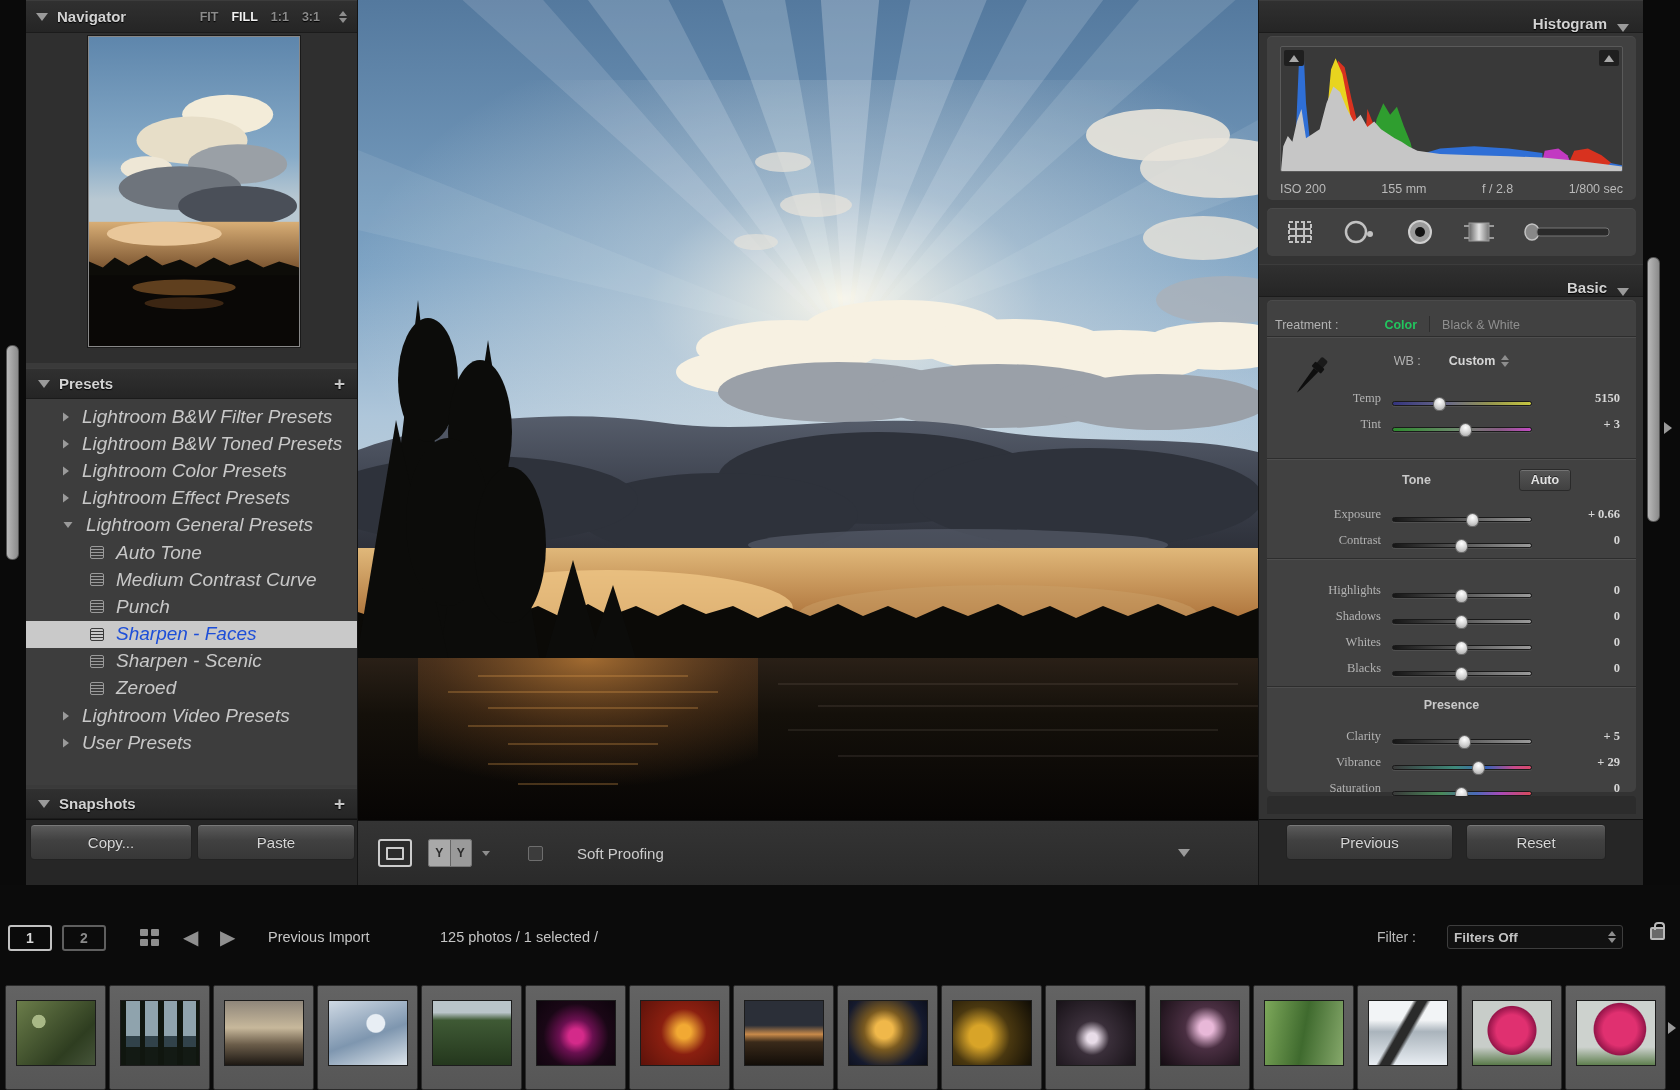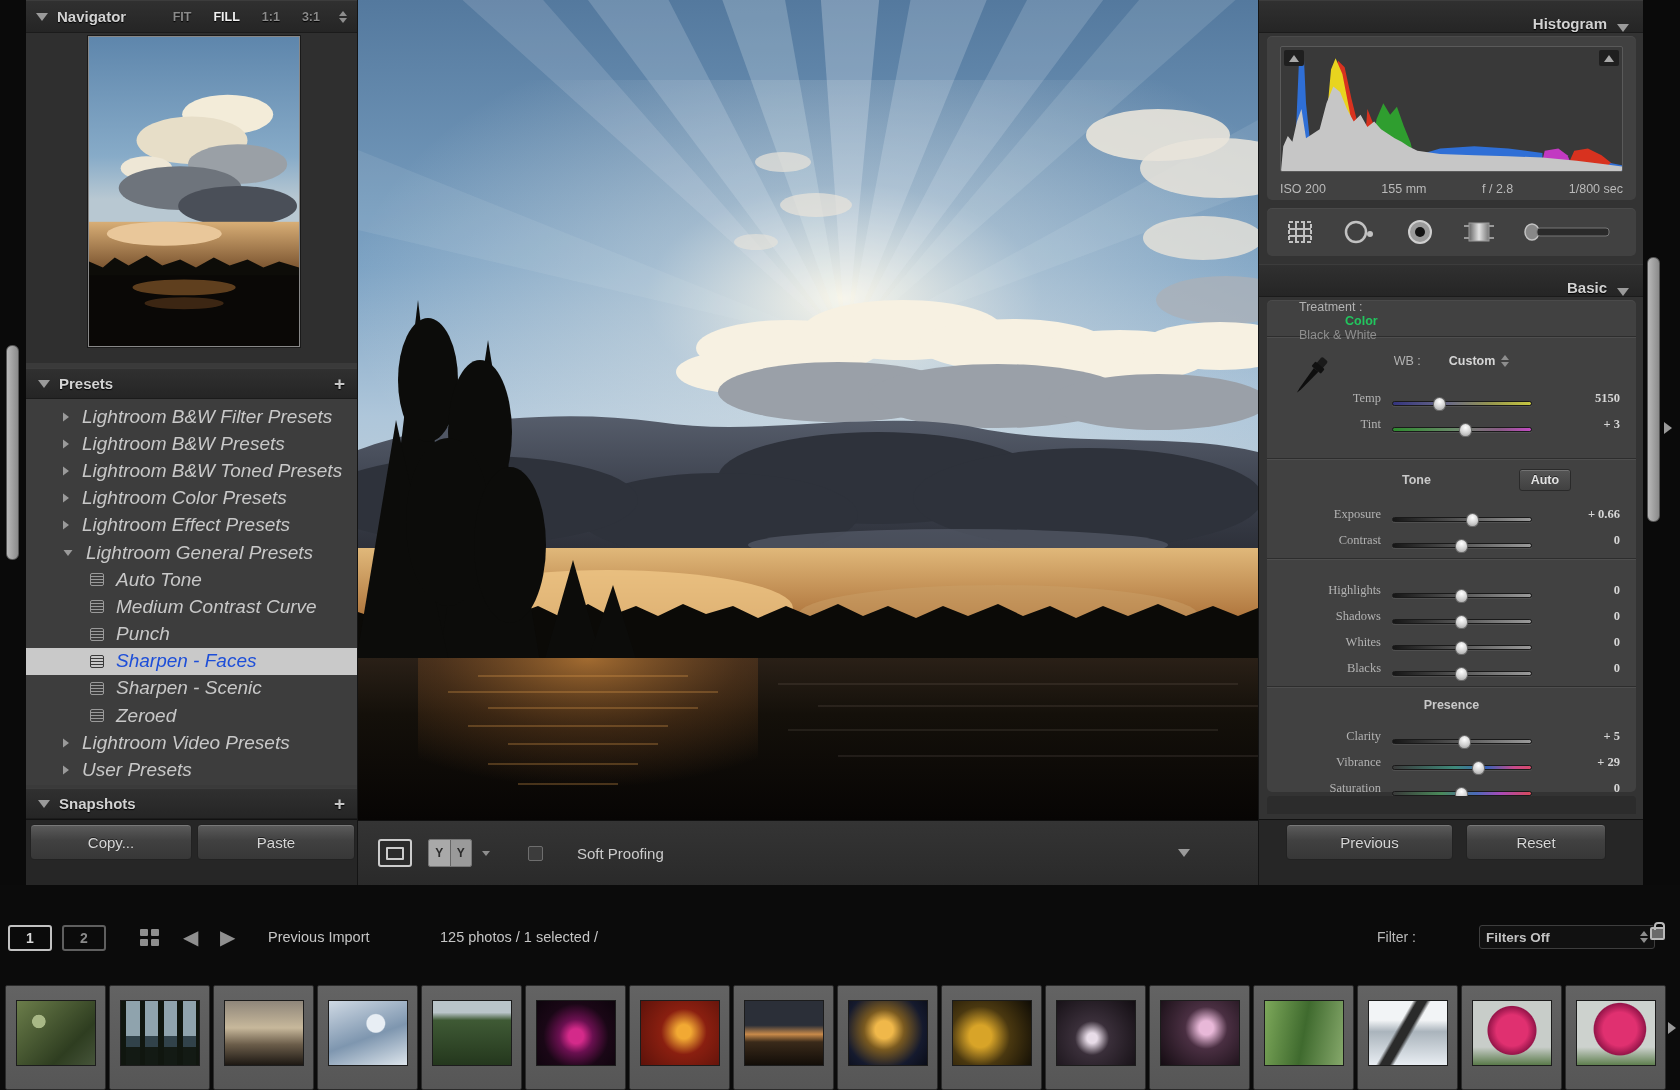--- a/index.html
+++ b/index.html
@@ -17,21 +17,21 @@
   .panel-hdr { display:flex; align-items:center; background:linear-gradient(#303030,#252525); border-top:1px solid #3c3c3c; border-bottom:1px solid #1b1b1b; color:#d2d2d2; font-size:15px; font-weight:bold; text-shadow:0 1px 1px #000; }
   .btn { display:flex; align-items:center; justify-content:center; background:linear-gradient(#5c5c5c,#414141 45%,#373737); border:1px solid #222; border-radius:4px; box-shadow:inset 0 1px 0 rgba(255,255,255,.18); color:#d6d6d6; font-size:15px; text-shadow:0 -1px 0 rgba(0,0,0,.5); cursor:default; }
 
   
   .edge { background:#0a0a0a; }
   .scroll-thumb { background:linear-gradient(90deg,#b8b8b8,#8b8b8b); border-radius:6px; border:1px solid #555; }
 
   
   #left-panel { left:26px; top:0; width:332px; height:885px; background:#3a3a3a; border-right:1px solid #141414; }
   #nav-hdr { left:0; top:0; width:100%; height:33px; padding:0 10px; gap:9px; }
-  #nav-modes { margin-left:auto; display:flex; gap:22px; align-items:center; font-size:12.5px; font-weight:bold; }
+  #nav-modes { margin-left:auto; display:flex; gap:13px; align-items:center; font-size:12.5px; font-weight:bold; }
   .mode { color:#8b8b8b; }
   .mode.active { color:#f2f2f2; }
   .stepper { display:inline-flex; flex-direction:column; gap:2px; }
   .stepper i { width:0; height:0; border-left:4px solid transparent; border-right:4px solid transparent; display:block; }
   .stepper i.up { border-bottom:5px solid #8e8e8e; }
   .stepper i.dn { border-top:5px solid #8e8e8e; }
   #nav-preview-area { left:0; top:33px; width:100%; height:330px; background:#2f2f2f; }
   #nav-thumb { left:62px; top:3px; width:212px; height:311px; border:1px solid #888; box-shadow:0 0 0 1px #1a1a1a; }
   #presets-hdr { left:0; top:368px; width:100%; height:31px; padding:0 12px; gap:9px; }
   .plus-btn { margin-left:auto; color:#c6c6c6; font-size:19px; font-weight:bold; line-height:1; }
@@ -66,21 +66,21 @@
   .module { position:absolute; left:8px; width:369px; background:#414141; border-radius:5px; box-shadow:inset 0 1px 0 rgba(255,255,255,.05); }
   #histo-module { top:36px; height:164px; }
   #histo-box { position:absolute; left:13px; top:10px; width:343px; height:126px; background:#393939; border:1px solid #5a5a5a; border-radius:2px; overflow:hidden; }
   .clip-btn { position:absolute; top:3px; width:20px; height:16px; background:#1f1f1f; display:flex; align-items:center; justify-content:center; border-radius:2px; }
   .clip-btn i { width:0; height:0; border-left:5px solid transparent; border-right:5px solid transparent; border-bottom:7px solid #a8a8a8; }
   #histo-info { position:absolute; left:13px; bottom:4px; width:343px; display:flex; justify-content:space-between; color:#b9b9b9; font-size:12.5px; }
   #tools-module { top:208px; height:48px; display:flex; align-items:center; padding:0 18px; gap:27px; }
   #basic-hdr { left:0; top:264px; width:100%; height:33px; }
   #basic-module { top:300px; height:492px; font-size:12.5px; }
   .b-divider { border-top:1px solid #2d2d2d; border-bottom:1px solid #4e4e4e; margin:4px 0; }
-  #treatment-row { display:flex; align-items:flex-start; height:32px; padding:0 32px; color:#b2b2b2;flex-direction:column; }
+  #treatment-row { display:flex; align-items:flex-end; height:32px; padding:0 8px; color:#b2b2b2; }
   #treatment-color { margin-left:46px; color:#22c55e; font-weight:bold; }
   #treatment-sep { margin:0 12px; color:#2e2e2e; border-left:1px solid #2e2e2e; height:16px; }
   #treatment-bw { color:#8f8f8f; }
   #wb-block { position:relative; height:112px; }
   #eyedropper { position:absolute; left:22px; top:8px; }
   #wb-row { display:flex; align-items:center; justify-content:center; height:38px; gap:28px; color:#b2b2b2; }
   #wb-value { color:#d6d6d6; font-weight:bold; display:flex; align-items:center; gap:6px; }
   .srow { display:flex; align-items:flex-end; height:26px;font-family:Liberation Serif, serif; }
   .slabel { width:125px; text-align:right; padding-right:11px; color:#b2b2b2; white-space:nowrap; }
   .strack { position:relative; width:140px; height:5px; border-radius:3px; border:1px solid #1a1a1a; box-shadow:0 1px 0 rgba(255,255,255,.08); }
@@ -102,21 +102,21 @@
   #filmstrip-hdr { left:0; top:885px; width:1680px; height:90px; background:#0b0b0b; }
   .mon-btn { position:absolute; top:40px; width:44px; height:26px; border-radius:3px; display:flex; align-items:center; justify-content:center; font-size:14px; font-weight:bold; }
   #mon1 { left:8px; border:2px solid #c2c2c2; color:#d8d8d8; }
   #mon2 { left:62px; border:2px solid #5f5f5f; color:#8a8a8a; }
   #grid-btn { position:absolute; left:140px; top:44px; width:20px; height:18px; display:grid; grid-template-columns:8px 8px; grid-template-rows:7px 7px; gap:3px; }
   #grid-btn i { background:#8f8f8f; border-radius:1px; }
   .nav-arrow { position:absolute; top:40px; color:#8f8f8f; font-size:20px; }
   #fs-source { position:absolute; left:268px; top:44px; font-size:14.5px; color:#c6c6c6; }
   #fs-status { position:absolute; left:440px; top:44px; font-size:14.5px; color:#c6c6c6; }
   #fs-filter-label { position:absolute; left:1377px; top:44px; font-size:14px; color:#b9b9b9; }
-  #fs-filter { position:absolute; left:1447px; top:40px; width:176px; height:24px; background:#111; border:1px solid #3e3e3e; border-radius:3px; display:flex; align-items:center; padding:0 6px; color:#c2c2c2; font-size:13.5px; font-weight:bold;margin-left:32px; }
+  #fs-filter { position:absolute; left:1447px; top:40px; width:176px; height:24px; background:#111; border:1px solid #3e3e3e; border-radius:3px; display:flex; align-items:center; padding:0 6px; color:#c2c2c2; font-size:13.5px; font-weight:bold; }
   #fs-filter .stepper { margin-left:auto; }
   #fs-lock { position:absolute; left:1650px; top:42px; width:15px; height:13px; border:2px solid #b9b9b9; border-radius:2px; background:#6a6a6a; }
   #fs-lock:before { content:""; position:absolute; left:2px; top:-7px; width:7px; height:6px; border:2px solid #b9b9b9; border-bottom:none; border-radius:4px 4px 0 0; }
   #thumb-strip { left:0; top:975px; width:1680px; height:115px; background:#0b0b0b; display:flex; gap:3px; padding:10px 0 0 5px; }
   .cell { width:101px; flex:none; height:105px; background:linear-gradient(#636363,#565656); border:1px solid #2b2b2b; border-radius:2px; display:flex; justify-content:center; }
   .cell .photo { margin-top:15px; width:78px; height:64px; box-shadow:0 0 0 1px #1c1c1c; }
   #fs-right-arrow { left:1668px; top:1022px; color:#9a9a9a; font-size:14px; }
 </style>
 </head>
 <body>
@@ -177,24 +177,20 @@
     <div id="presets-hdr" class="abs panel-hdr">
       <span class="tri-down"></span>
       <span>Presets</span>
       <span class="plus-btn">+</span>
     </div>
 
     <div id="presets-list" class="abs">
         <div class="preset-row">
           <span class="tri-right" style="transform: scale(0.75);"></span>
           <span class="plabel">Lightroom B&amp;W Filter Presets</span>
-        </div>
-        <div class="preset-row">
-          <span class="tri-right" style="transform: scale(0.75);"></span>
-          <span class="plabel">Lightroom B&amp;W Presets</span>
         </div>
         <div class="preset-row">
           <span class="tri-right" style="transform: scale(0.75);"></span>
           <span class="plabel">Lightroom B&amp;W Toned Presets</span>
         </div>
         <div class="preset-row">
           <span class="tri-right" style="transform: scale(0.75);"></span>
           <span class="plabel">Lightroom Color Presets</span>
         </div>
         <div class="preset-row">

